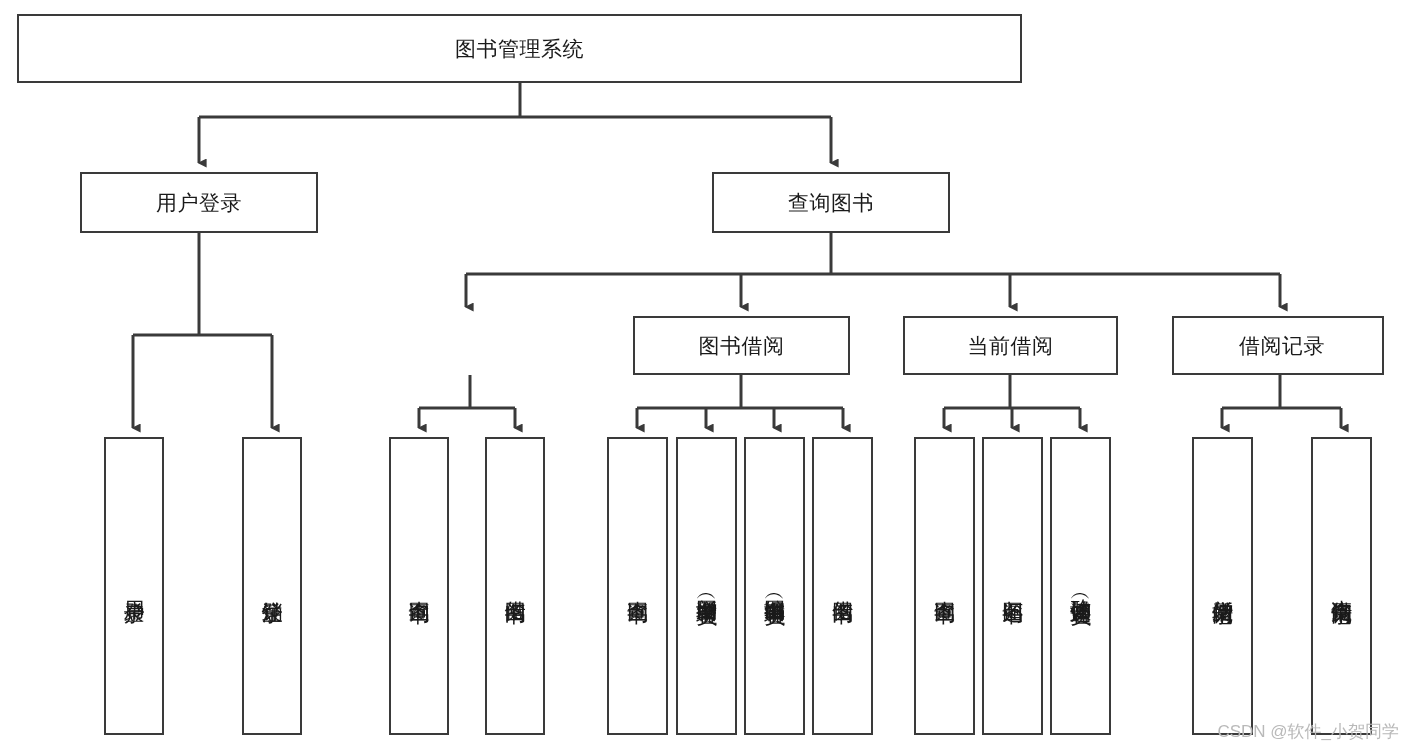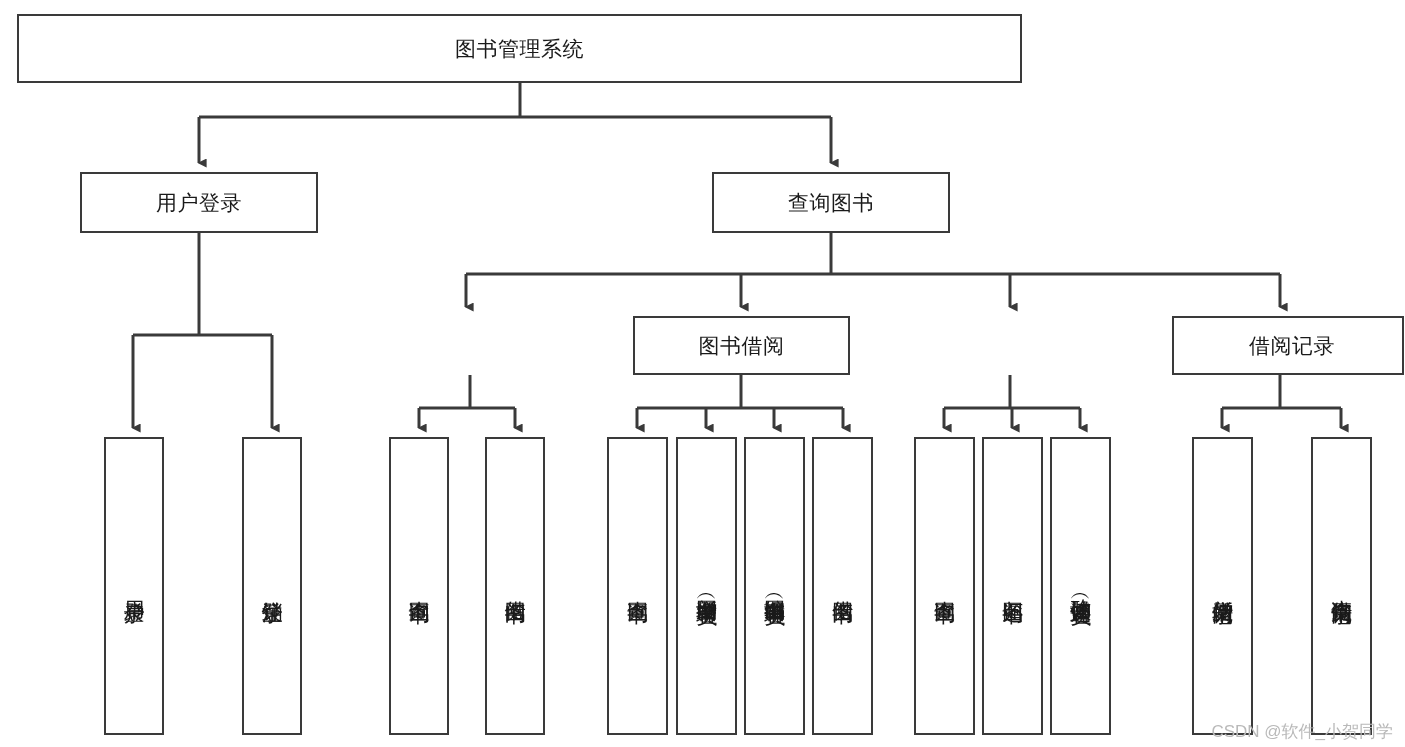--- a/index.html
+++ b/index.html
@@ -48,21 +48,21 @@
     line-height: 1.25;
   }
   .node.v .vtext {
     writing-mode: vertical-rl;
     text-orientation: upright;
     white-space: nowrap;
     display: block;
   }
   #watermark {
     position: absolute;
-    right: 12px;
+    right: 6px;
     bottom: 4px;
     font-size: 17px;
     color: #b9b9b9;
     z-index: 5;
     white-space: nowrap;
     font-family: "Liberation Sans", "DejaVu Sans", sans-serif;
   }
 </style>
 </head>
 <body>
@@ -126,21 +126,24 @@
   <div class="node h" style="left:80px; top:172px; width:238px; height:61px;">
     <span>用户登录</span>
   </div>
   <div class="node h" style="left:712px; top:172px; width:238px; height:61px;">
     <span>查询图书</span>
   </div>
 
   <div class="node h" style="left:633px; top:316px; width:217px; height:59px;justify-content:center;">
     <span>图书借阅</span>
   </div>
-  <div class="node h" style="left:1172px; top:316px; width:232px; height:59px;padding-left:8px;">
+  <div class="node h" style="left:903px; top:316px; width:215px; height:59px;">
+    <span>当前借阅</span>
+  </div>
+  <div class="node h" style="left:1172px; top:316px; width:212px; height:59px;padding-left:8px;">
     <span>借阅记录</span>
   </div>
 
   <div class="node v" style="left:104px; top:437px; width:60px; height:298px;">
     <span class="vtext">用户登录</span>
   </div>
   <div class="node v" style="left:242px; top:437px; width:60px; height:298px;">
     <span class="vtext">注销登录</span>
   </div>
 

